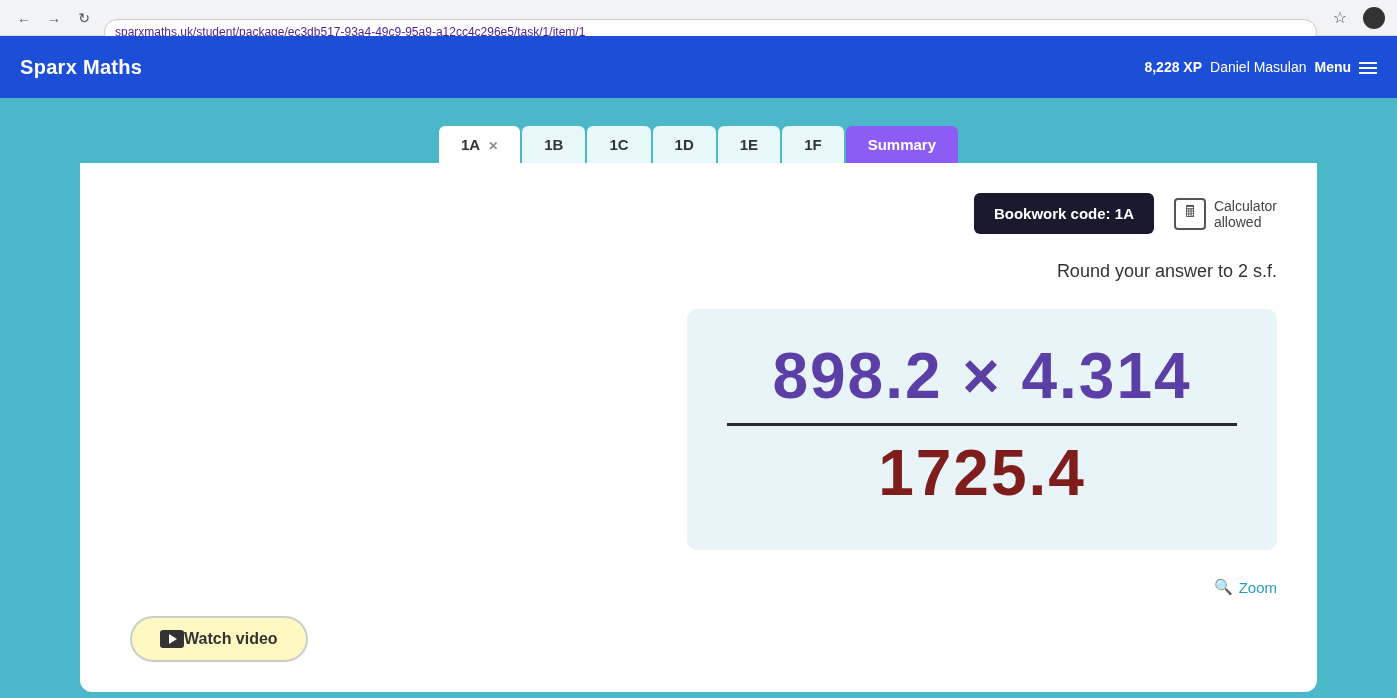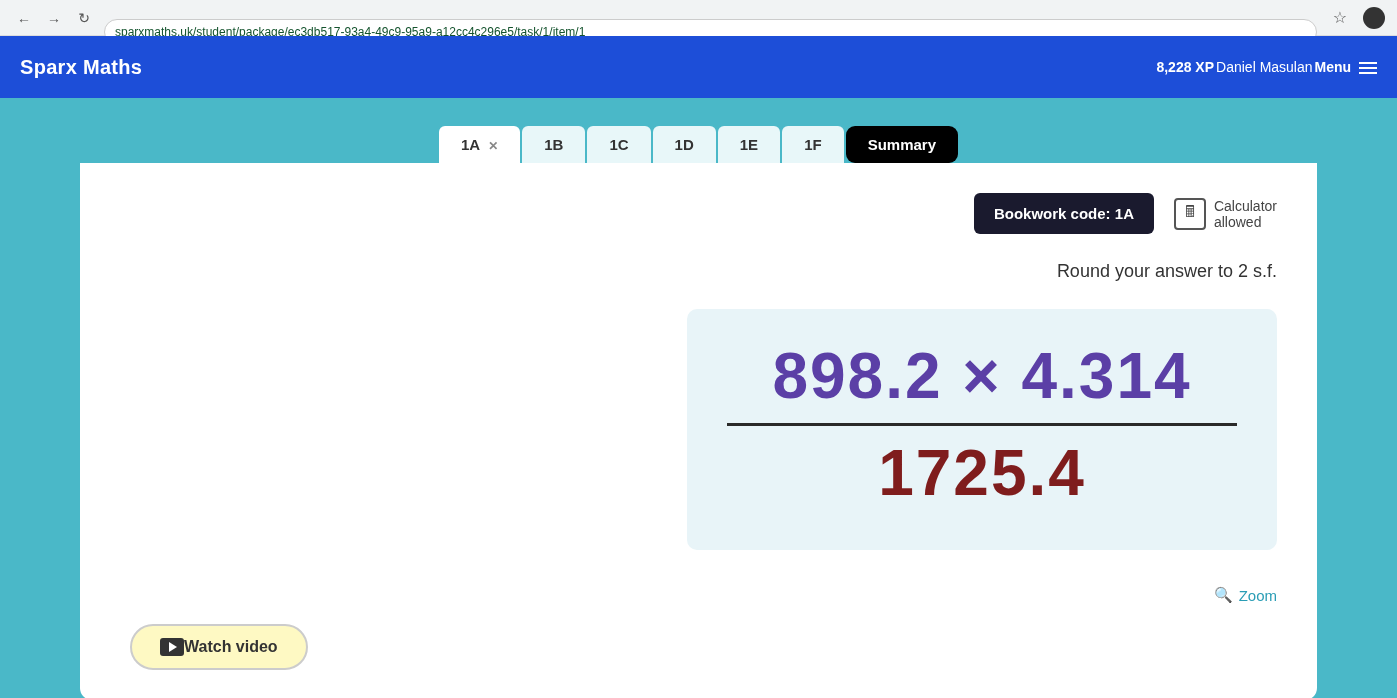--- a/index.html
+++ b/index.html
@@ -42,21 +42,21 @@
     .browser-url-bar {
       flex: 1;
       height: 26px;
       border: 1px solid #ccc;
       border-radius: 13px;
       background: white;
       display: flex;
       align-items: center;
       padding: 0 10px;
       font-size: 12px;
-      color: #14532d;
+      color: #4c1d95;
       margin-top: 28px;
     }
     .browser-star {
       color: #555;
       font-size: 16px;
       margin-left: 8px;
     }
     .browser-avatar {
       width: 22px;
       height: 22px;
@@ -78,21 +78,21 @@
       color: white;
       font-size: 20px;
       font-weight: bold;
       letter-spacing: 0.3px;
     }
     .nav-right {
       position: absolute;
       right: 20px;
       display: flex;
       align-items: center;
-      gap: 2px;
+      gap: 8px;
       color: white;
       font-size: 14px;
     }
     .nav-xp {
       font-weight: bold;
     }
     .nav-user {}
     .nav-menu {
       font-weight: bold;
       cursor: pointer;
@@ -135,23 +135,22 @@
       color: #333;
       position: relative;
     }
     .tab.active::after {
       content: '✕';
       margin-left: 8px;
       color: #888;
       font-size: 12px;
     }
     .tab.summary {
-      background: #000000;
-      color: white;
-      border-radius: 9px;
+      background: #8b5cf6;
+      color: white;
     }
 
     
     .main-content {
       background: white;
       margin: 0 80px;
       border-radius: 0 0 12px 12px;
       padding: 30px 40px 30px;
       min-height: 520px;
       display: flex;
@@ -205,21 +204,21 @@
 
     
     .math-box {
       background: #e8f4f8;
       border-radius: 10px;
       width: 590px;
       padding: 30px 40px 40px;
       display: flex;
       flex-direction: column;
       align-items: center;
-      margin-bottom: 36px;
+      margin-bottom: 28px;
     }
     .math-numerator {
       font-size: 64px;
       font-weight: bold;
       color: #5b3fa6;
       letter-spacing: 2px;
       white-space: nowrap;
     }
     .math-fraction-line {
       width: 100%;

